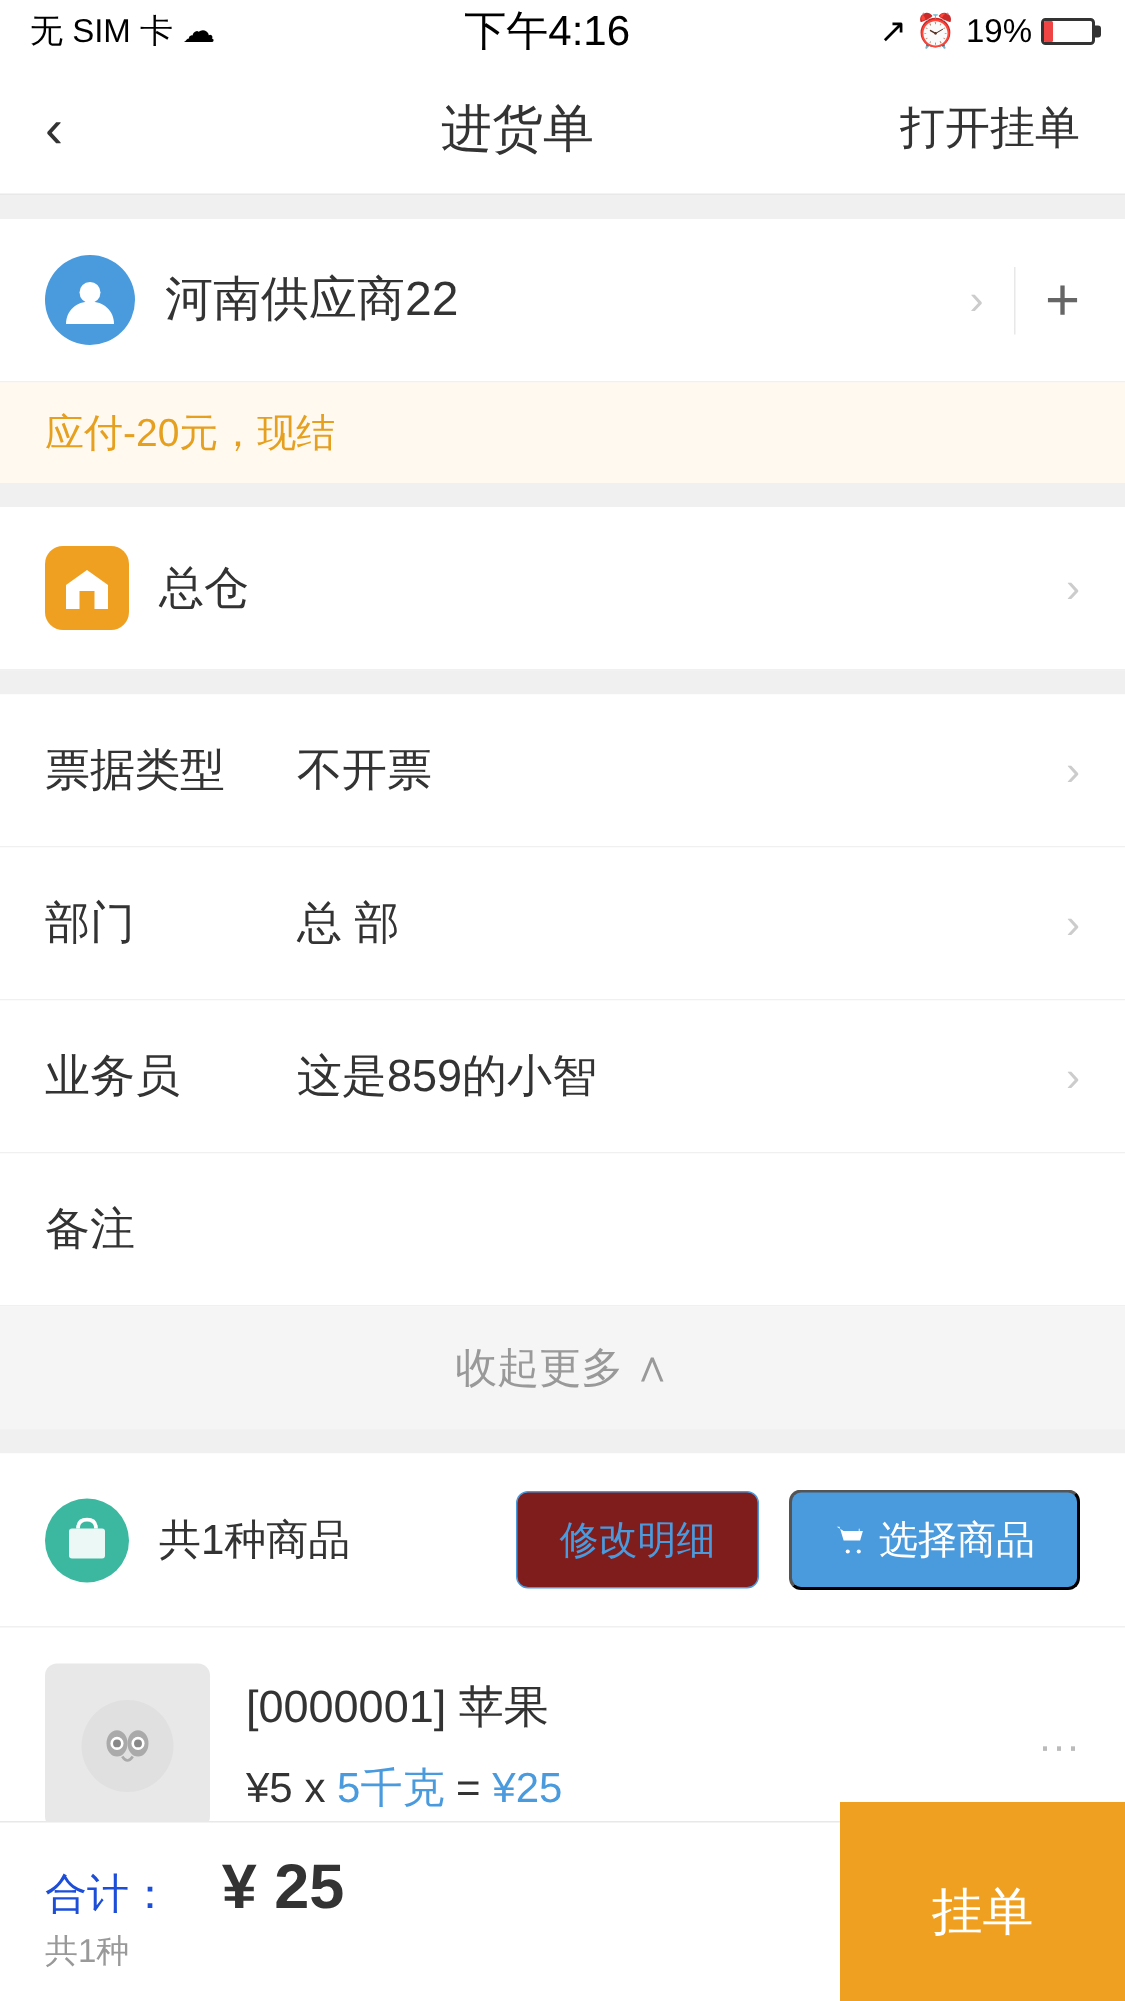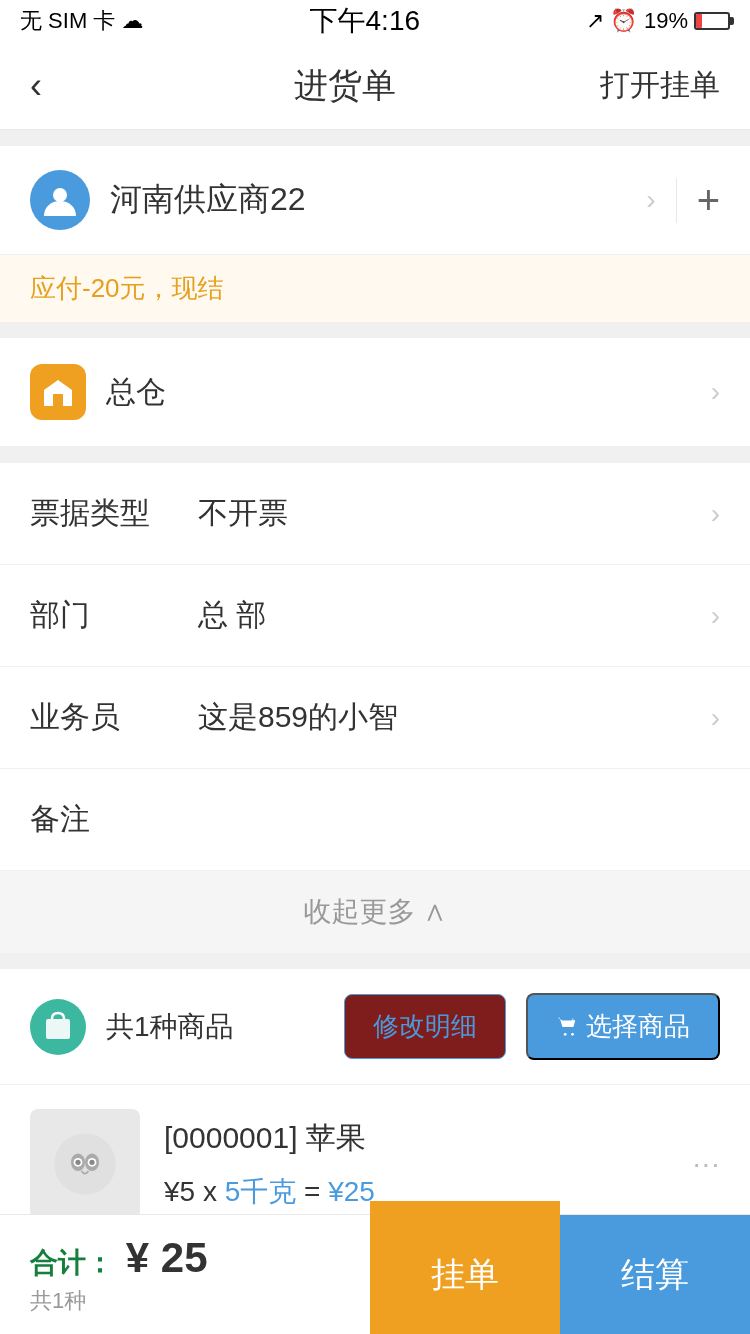--- a/index.html
+++ b/index.html
@@ -283,29 +283,28 @@
       align-items: center;
       background: #fff;
       border-top: 1px solid #e8e8e8;
     }
     .footer-total {
       flex: 1;
       padding: 0 30px;
     }
     .footer-total-label {
       font-size: 28px;
-      color: #15803d;
+      color: #1d4ed8;
       display: inline;
-      font-weight: bold;
     }
     .footer-total-amount {
       font-size: 42px;
       font-weight: bold;
       color: #333;
-      margin-left: 4px;
+      margin-left: 26px;
     }
     .footer-total-count {
       font-size: 22px;
       color: #999;
       margin-top: 4px;
     }
     .footer-btn-pending {
       width: 190px;
       height: 148px;
       background: #f0a020;
@@ -470,14 +469,13 @@
 
 <div class="footer-bar">
   <div class="footer-total">
     <div>
       <span class="footer-total-label">合计：</span>
       <span class="footer-total-amount">¥ 25</span>
     </div>
     <div class="footer-total-count">共1种</div>
   </div>
   <div class="footer-btn-pending">挂单</div>
-  <div class="footer-btn-settle">结算</div>
 </div>
 
 </body></html>

